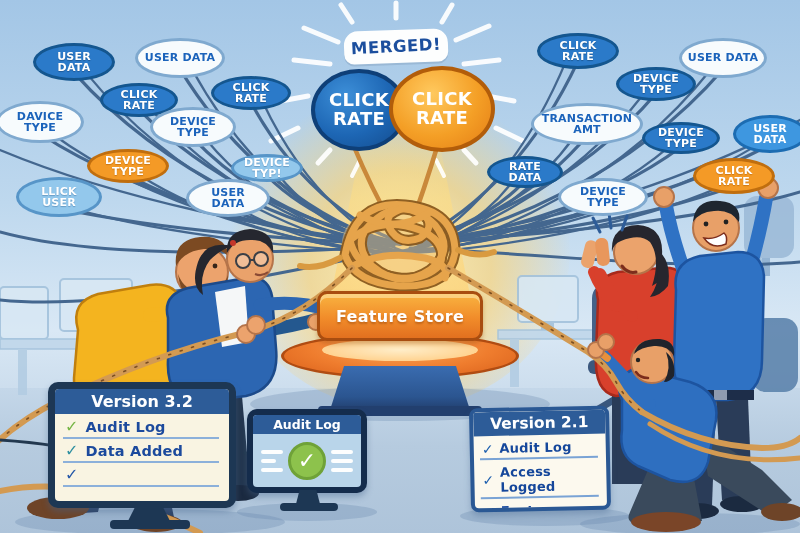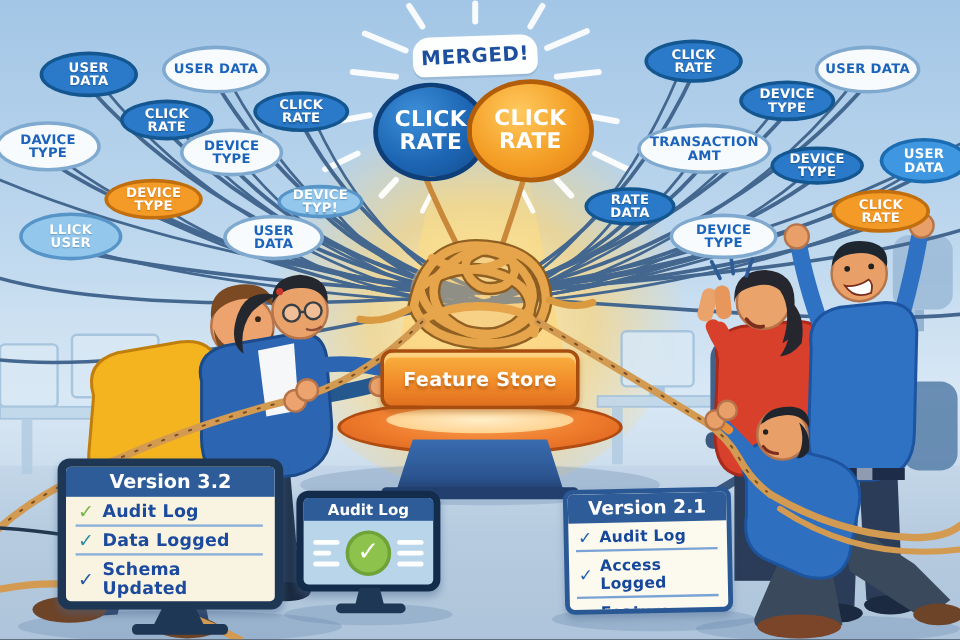--- a/index.html
+++ b/index.html
@@ -413,25 +413,24 @@
   <div class="monitor-left">
     <div class="ml-screen">
       <div class="ml-header">Version 3.2</div>
       <div class="ml-items" id="vleft-items">
           <div class="check-row">
             <span class="ck" style="color: rgb(118, 181, 69);">✓</span>
             <span class="lb">Audit Log</span>
           </div>
           <div class="check-row">
             <span class="ck" style="color: rgb(46, 143, 160);">✓</span>
-            <span class="lb">Data Logged</span>
+            <span class="lb">Data Added</span>
           </div>
           <div class="check-row">
             <span class="ck" style="color: rgb(36, 87, 168);">✓</span>
-            <span class="lb">Schema Updated</span>
           </div>
         </div>
     </div>
   </div>
   <div class="stand-neck" style="left:128px;top:506px;width:42px;height:15px;clip-path:polygon(18% 0,82% 0,100% 100%,0 100%);"></div>
   <div class="stand-base" style="left:110px;top:520px;width:80px;height:9px;"></div>
 
   <div class="monitor-mid">
     <div class="mm-screen">
       <div class="mm-header">Audit Log</div>

